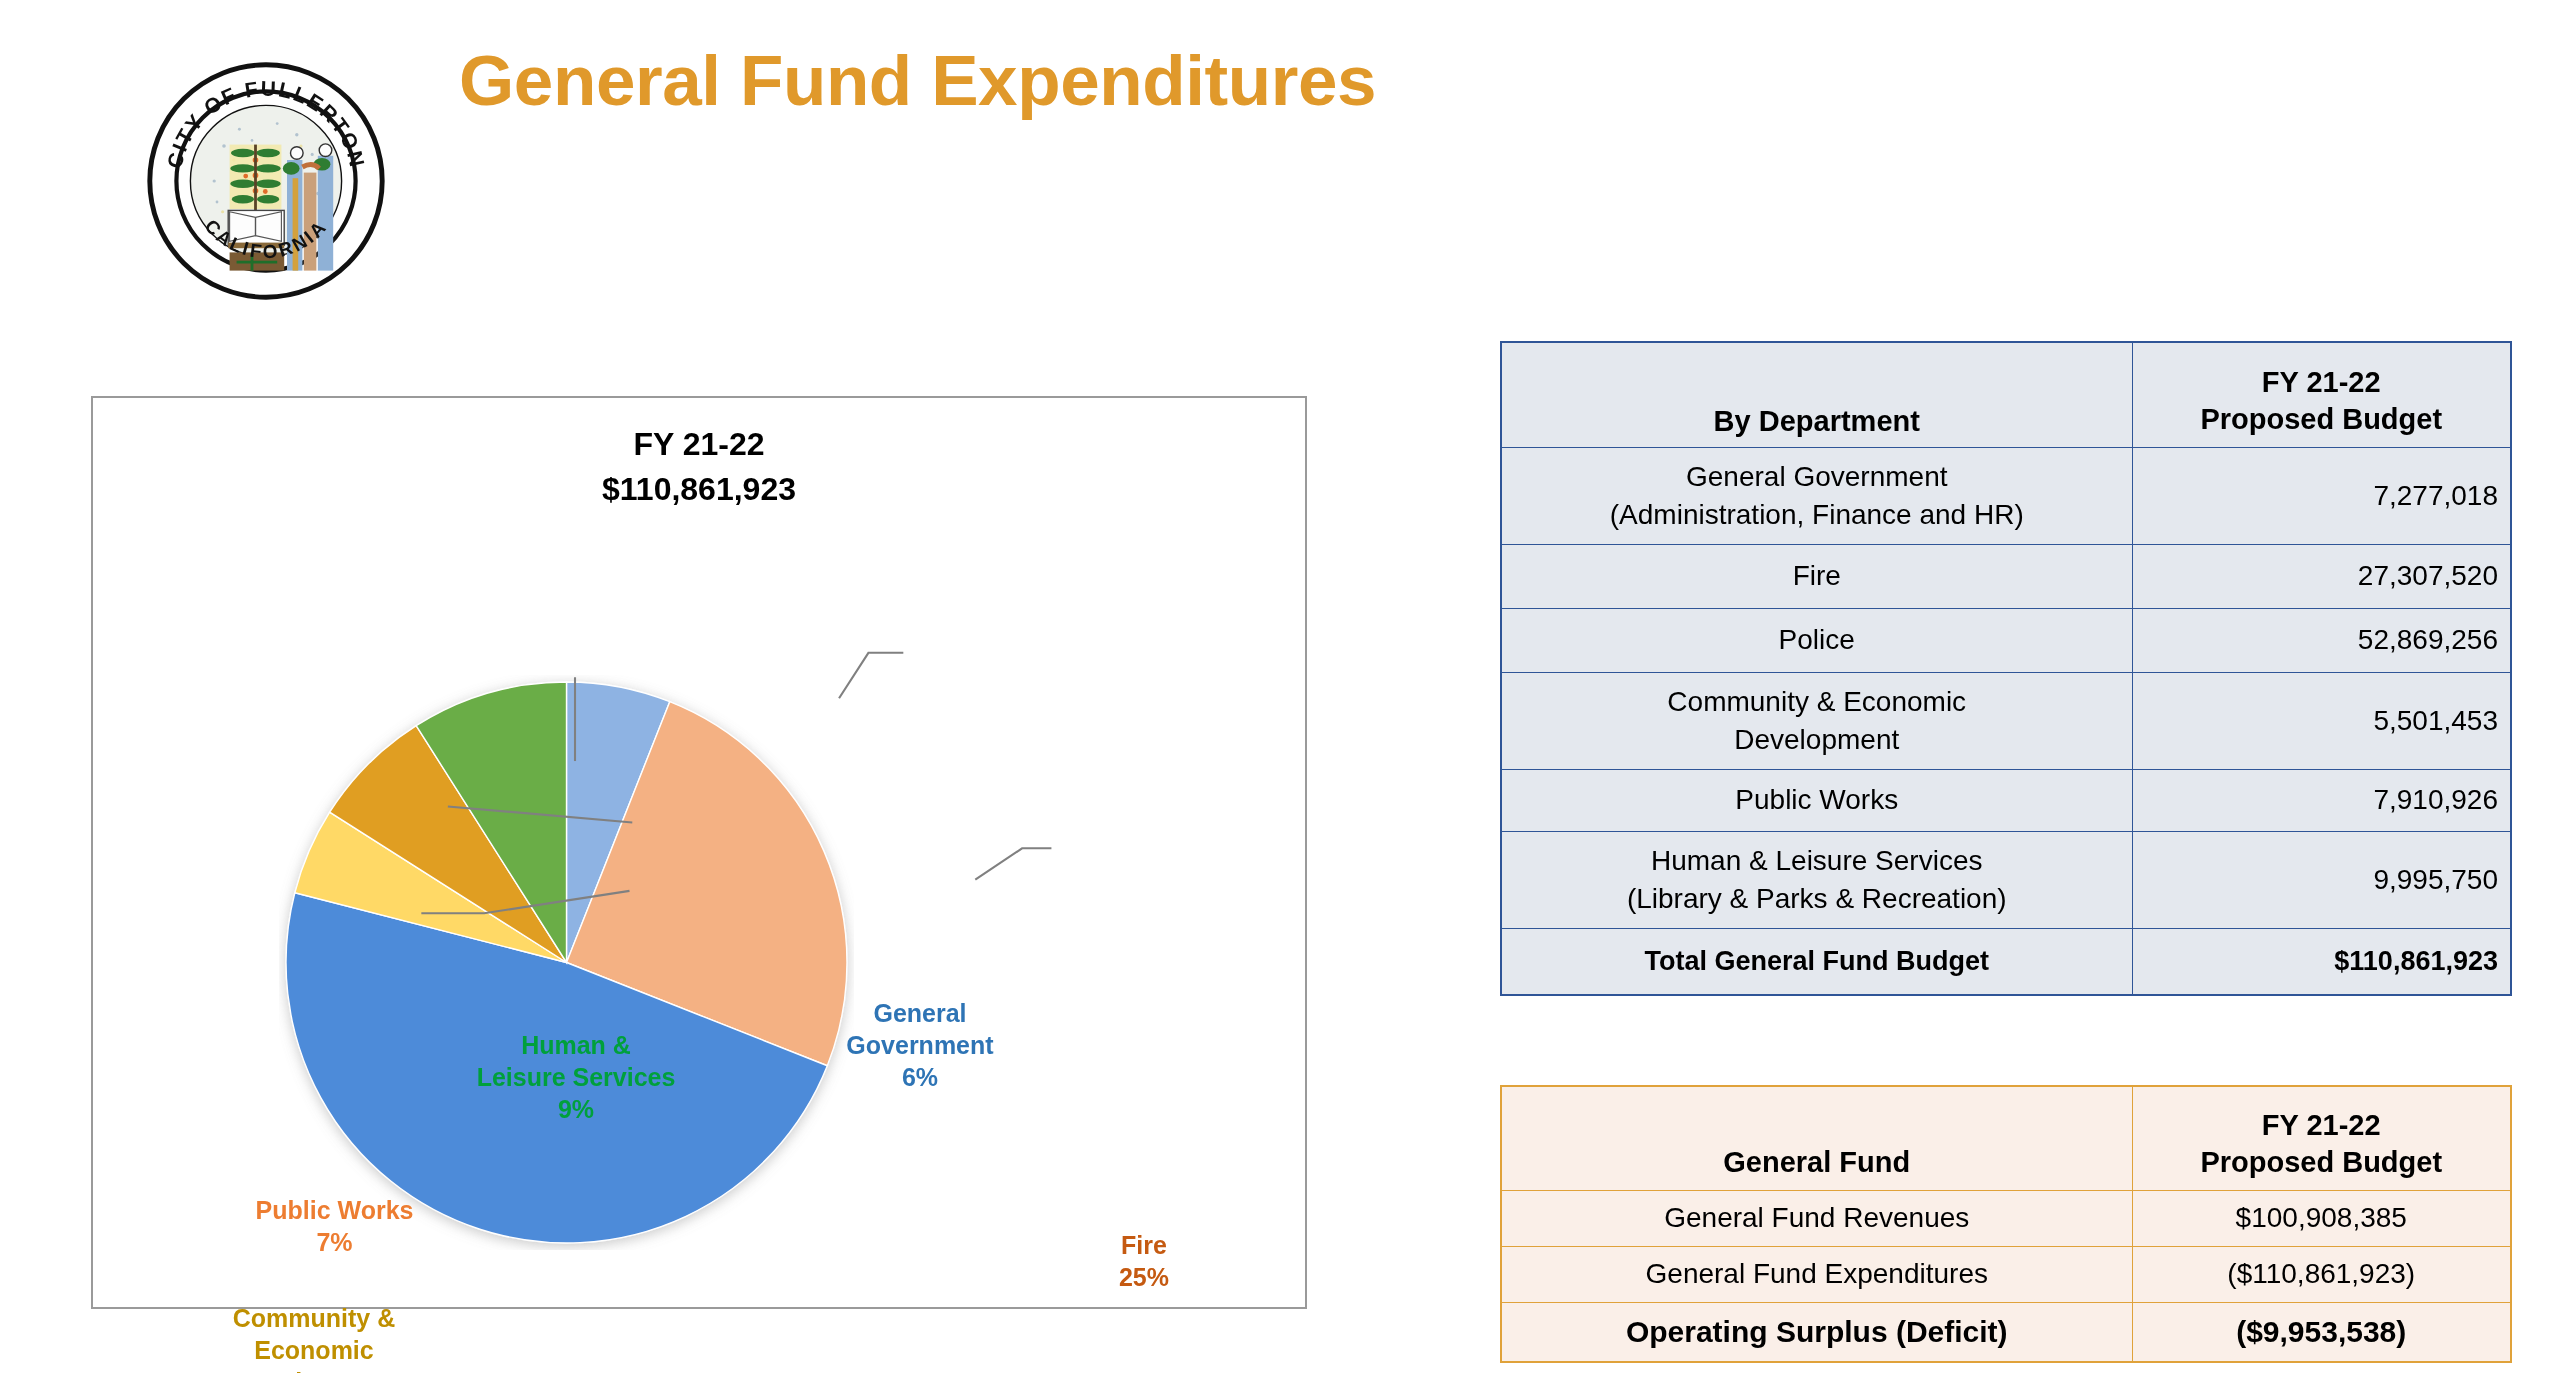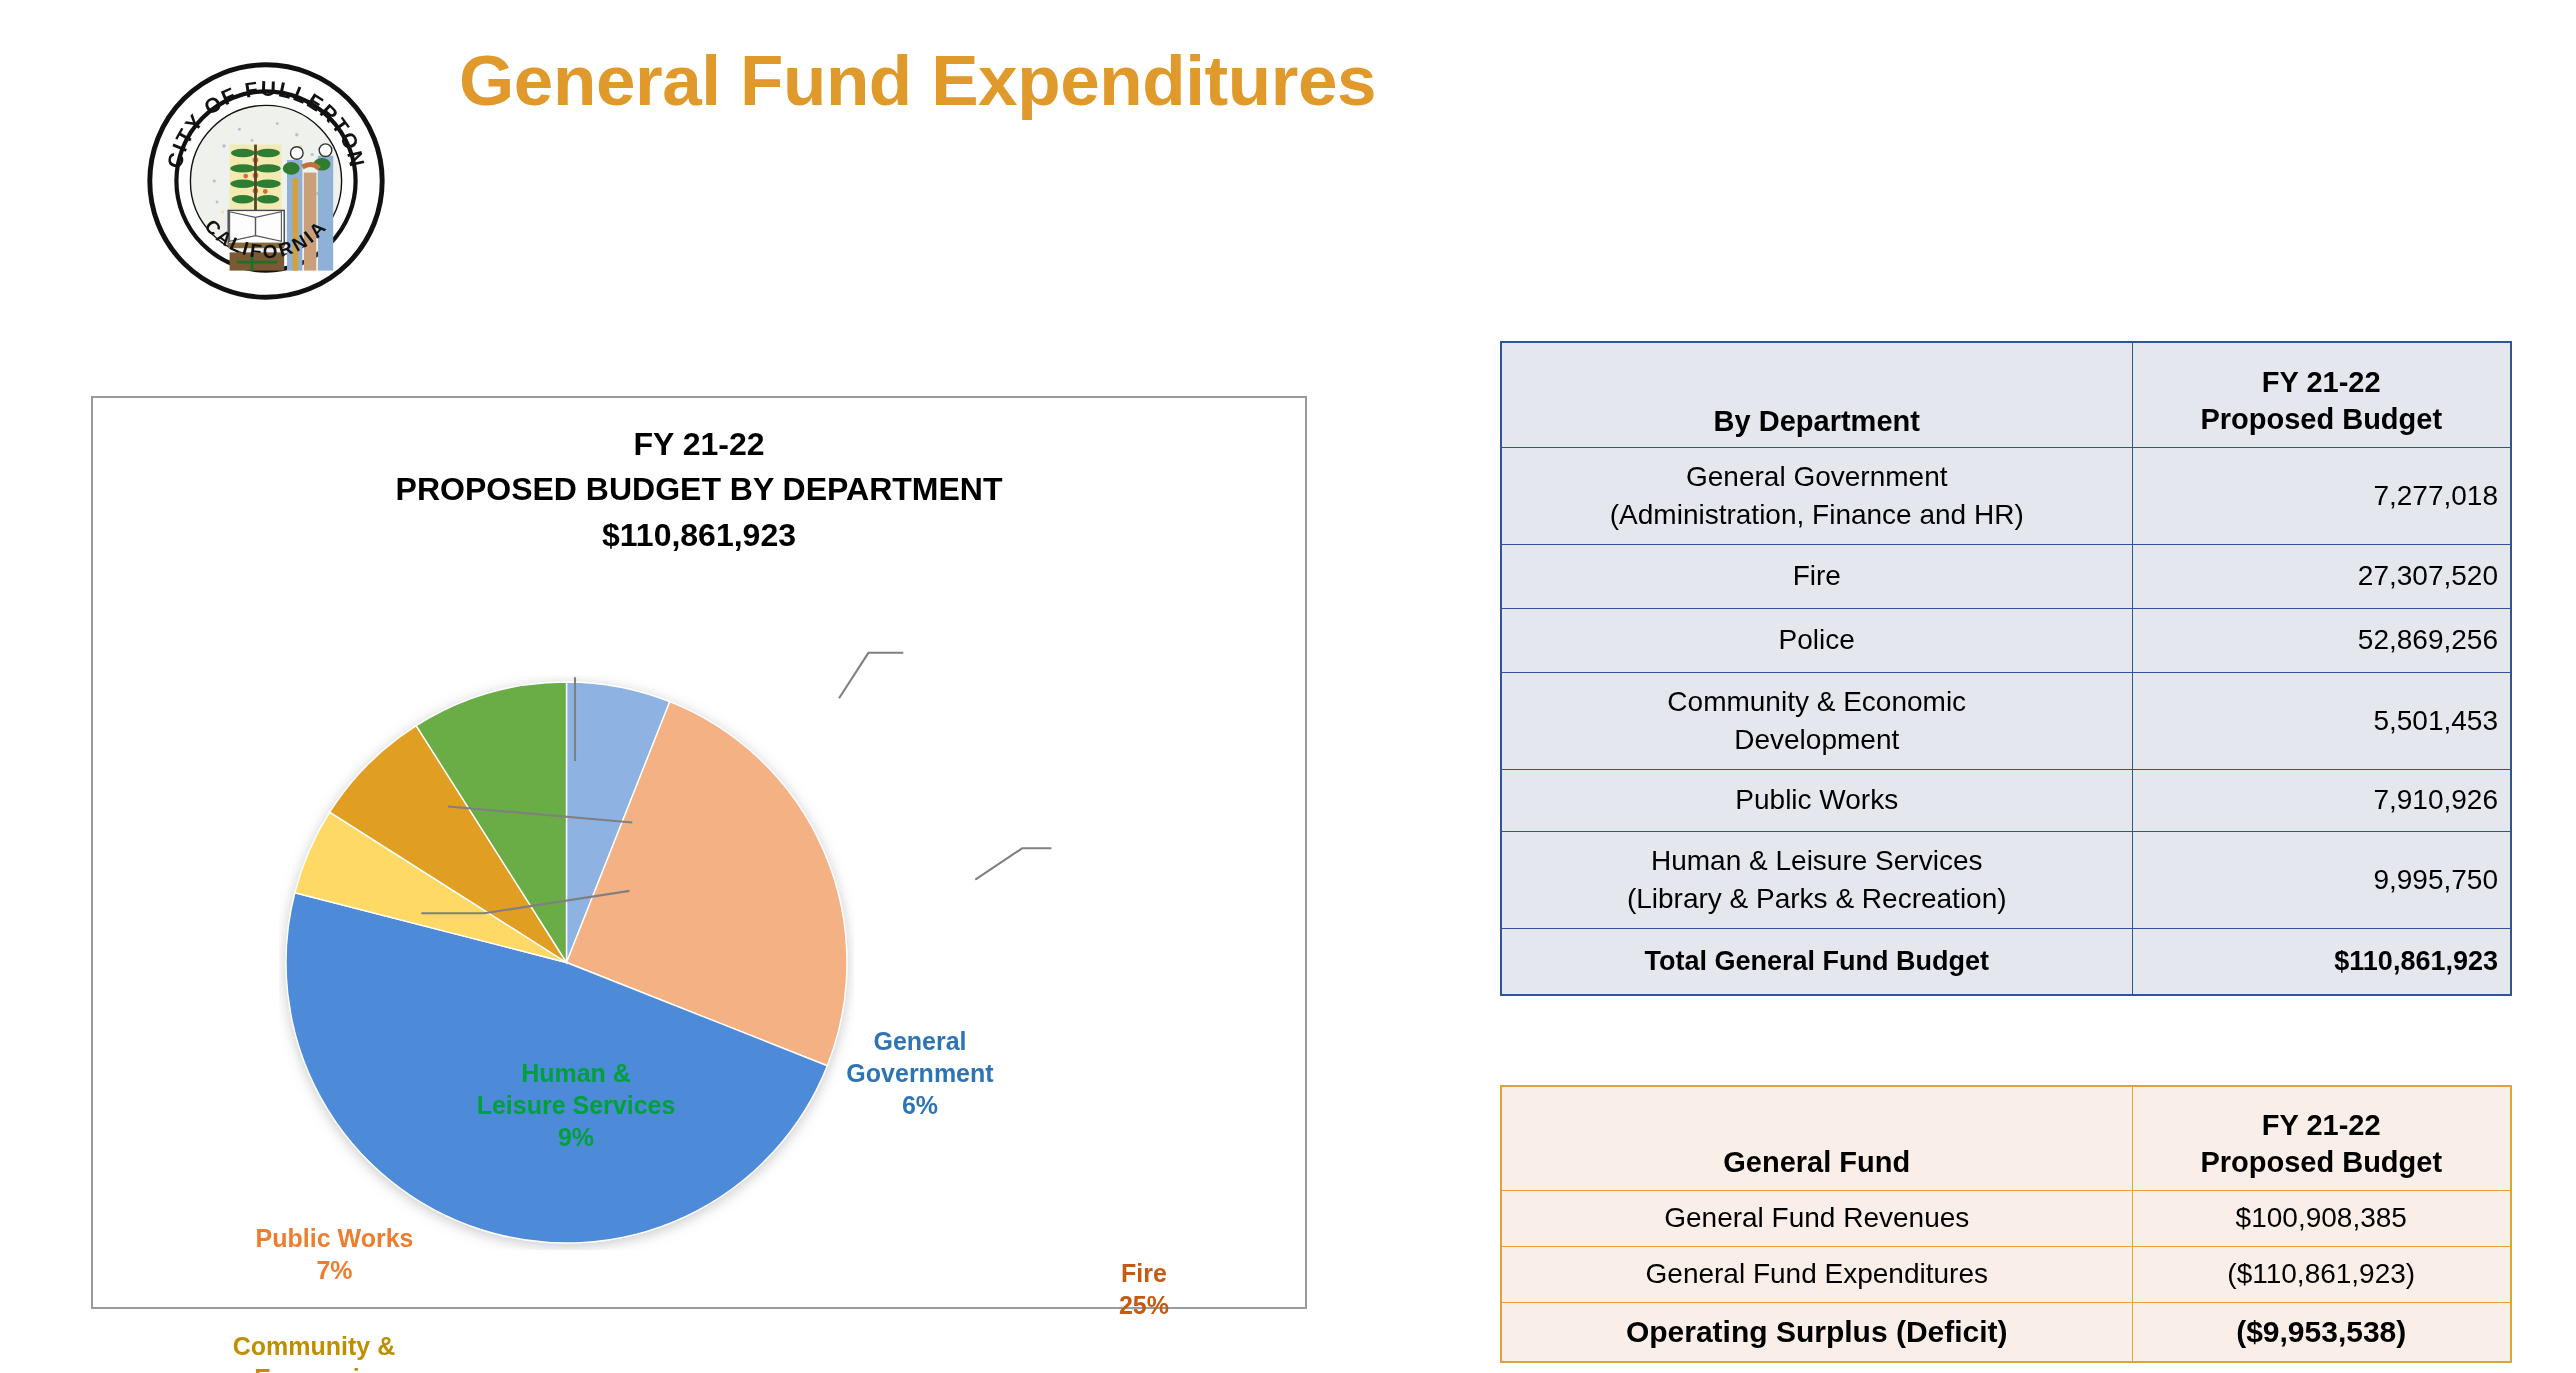--- a/index.html
+++ b/index.html
@@ -34,21 +34,21 @@
   }
   #chart-title .ln{display:block;}
 
   
   #pie-wrap{position:absolute;left:0;top:0;width:100%;height:100%;}
   #pie-svg{position:absolute;left:186px;top:277px;width:575px;height:575px;}
 
   
   .pie-label{
     position:absolute;font-weight:bold;font-size:25px;line-height:1.28;
-    text-align:center;white-space:pre-line;margin-top:28px;
+    text-align:center;white-space:pre-line;
   }
   #lbl-gg{left:722px;top:599px;width:210px;color:#2E74B5;}
   #lbl-fire{left:967px;top:831px;width:168px;color:#C55A11;}
   #lbl-ced{left:109px;top:904px;width:224px;color:#BF8F00;}
   #lbl-pw{left:133px;top:796px;width:217px;color:#ED7D31;}
   #lbl-hls{left:357px;top:631px;width:252px;color:#00A03C;}
 
   
   #leaders{position:absolute;left:0;top:0;width:100%;height:100%;pointer-events:none;}
 
@@ -186,21 +186,20 @@
 </div>
 
 <div id="page-title">
   <span class="ln">General Fund Expenditures</span>
 </div>
 
 <div id="chart-panel">
 
   <div id="chart-title">
     <span class="ln">FY 21-22</span>
-    <span class="ln">PROPOSED BUDGET BY DEPARTMENT</span>
     <span class="ln">$110,861,923</span>
   </div>
 
   <div id="pie-wrap">
     <svg id="pie-svg" viewBox="0 0 820 820">
       <defs>
         <filter id="pieShadow" x="-20%" y="-20%" width="140%" height="140%">
           <feDropShadow dx="0" dy="4" stdDeviation="9" flood-color="#888" flood-opacity="0.45"></feDropShadow>
         </filter>
       </defs>

